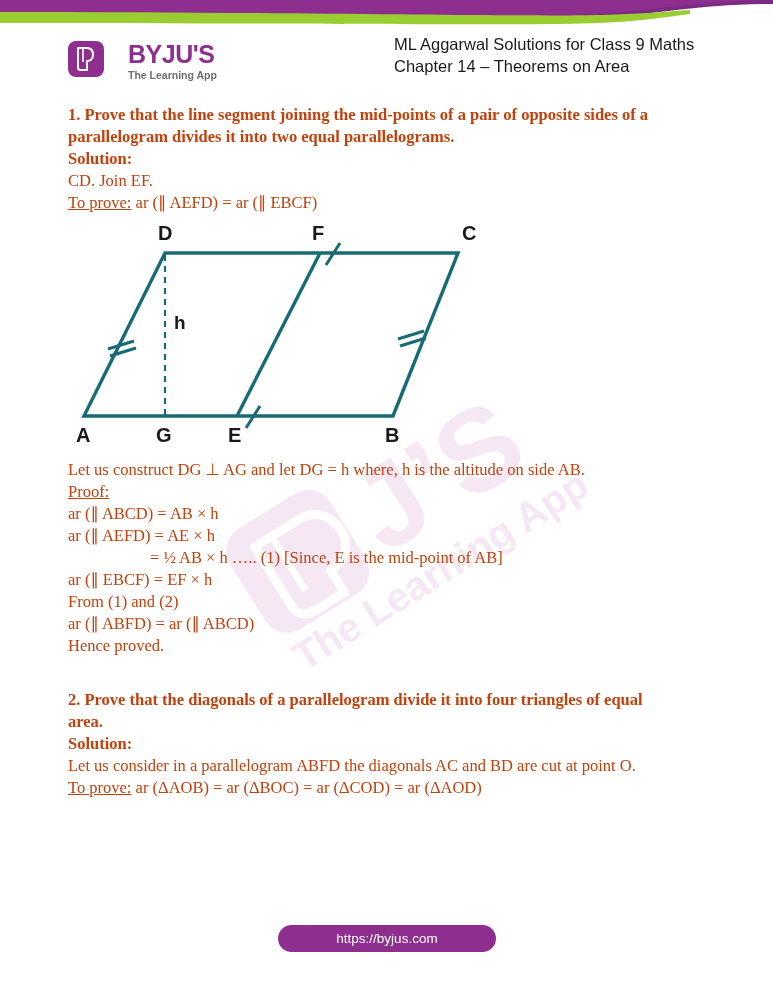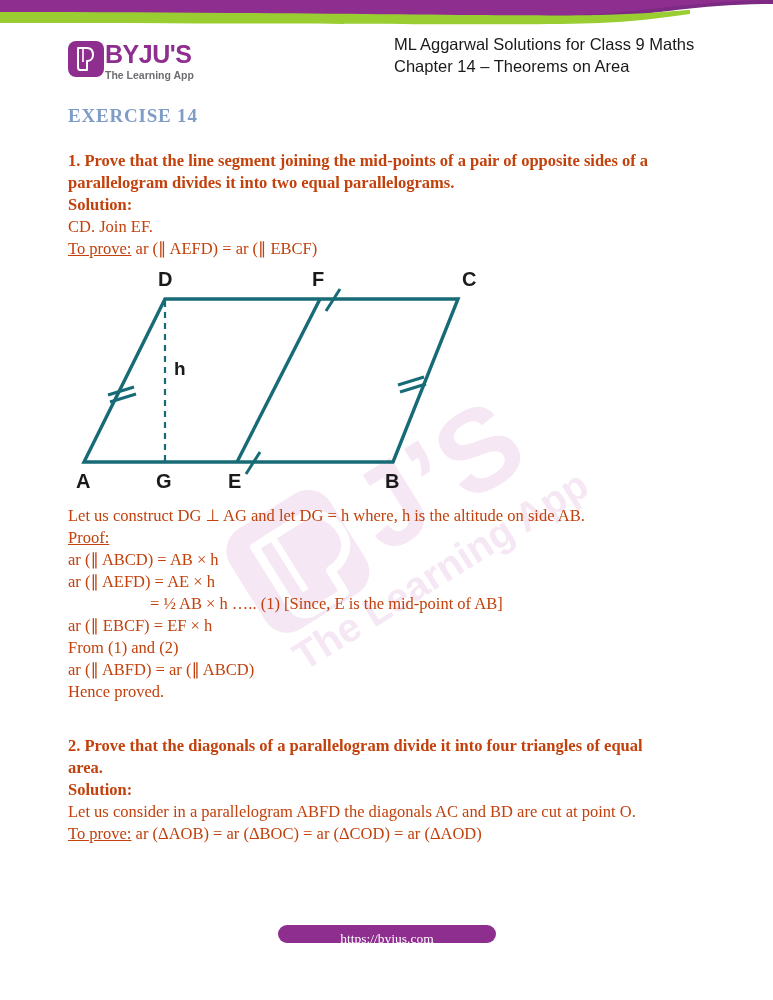--- a/index.html
+++ b/index.html
@@ -28,21 +28,21 @@
   }
   .band-svg { display: block; }
 
   
   .logo {
     position: absolute;
     left: 68px;
     top: 41px;
     display: flex;
     align-items: flex-start;
-    gap: 1px;
+    gap: 24px;
   }
   .logo-mark {
     width: 36px;
     height: 36px;
     border-radius: 8px;
     background: #8e2f8f;
     position: relative;
     flex: 0 0 auto;
   }
   .logo-mark .b-glyph {
@@ -141,26 +141,26 @@
     font-size: 19px;
     fill: #1a1a1a;
   }
 
   
   .footer-btn {
     position: absolute;
     left: 278px;
     top: 925px;
     width: 218px;
-    height: 18px;
+    height: 27px;
     border-radius: 14px;
     background: #8e2f8f;
     border: none;
     color: #ffffff;
-    font-family: Liberation Serif, serif;
+    font-family: Liberation Sans, sans-serif;
     font-size: 13.5px;
     line-height: 27px;
     text-align: center;
     cursor: pointer;
     padding: 0;
   }
 </style>
 </head>
 <body>
 
@@ -195,21 +195,20 @@
       <rect x="22" y="96" width="118" height="118" rx="26"></rect>
       <path d="M52,120 L104,120 C124,120 134,136 134,152 C134,170 120,180 104,180 L104,206 L70,206 C58,206 52,198 52,190 Z" fill="none" stroke="#ffffff" stroke-width="9" stroke-linejoin="round"></path>
       <path d="M72,122 L72,184" stroke="#ffffff" stroke-width="7"></path>
       <text x="158" y="196" font-family="Liberation Sans, sans-serif" font-weight="bold" font-size="116">J’S</text>
       <text x="28" y="252" font-family="Liberation Sans, sans-serif" font-weight="bold" font-size="40">The Learning App</text>
     </g>
   </svg>
 
   <div class="content">
 
-    <h1 class="exercise-head">EXERCISE 14</h1>
 
     <div>
       <p class="p bold">1. Prove that the line segment joining the mid-points of a pair of opposite sides of a</p>
       <p class="p bold">parallelogram divides it into two equal parallelograms.</p>
       <p class="p bold">Solution:</p>
       <p class="p">CD. Join EF.</p>
       <p class="p"><span class="u">To prove:</span><span> ar (∥ AEFD) = ar (∥ EBCF)</span></p>
     </div>
 
     <div class="figure">

